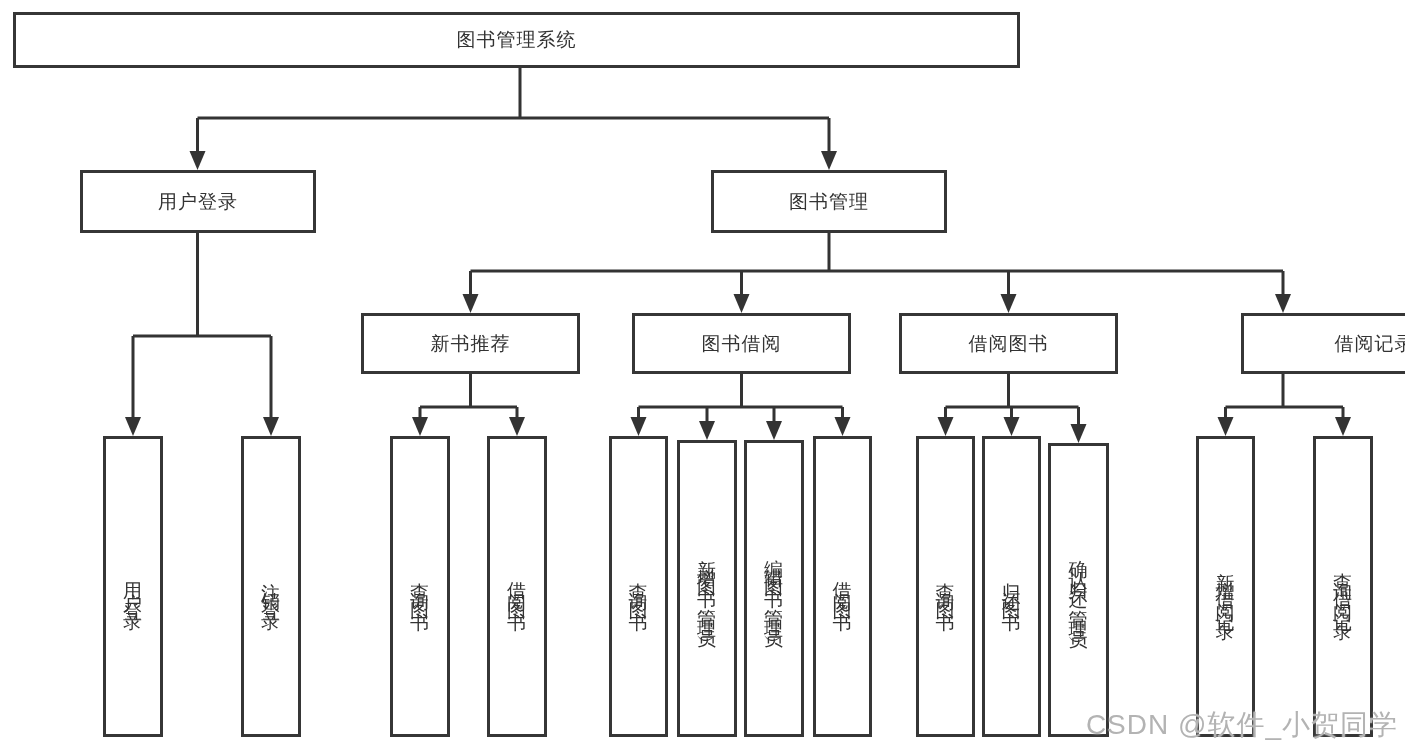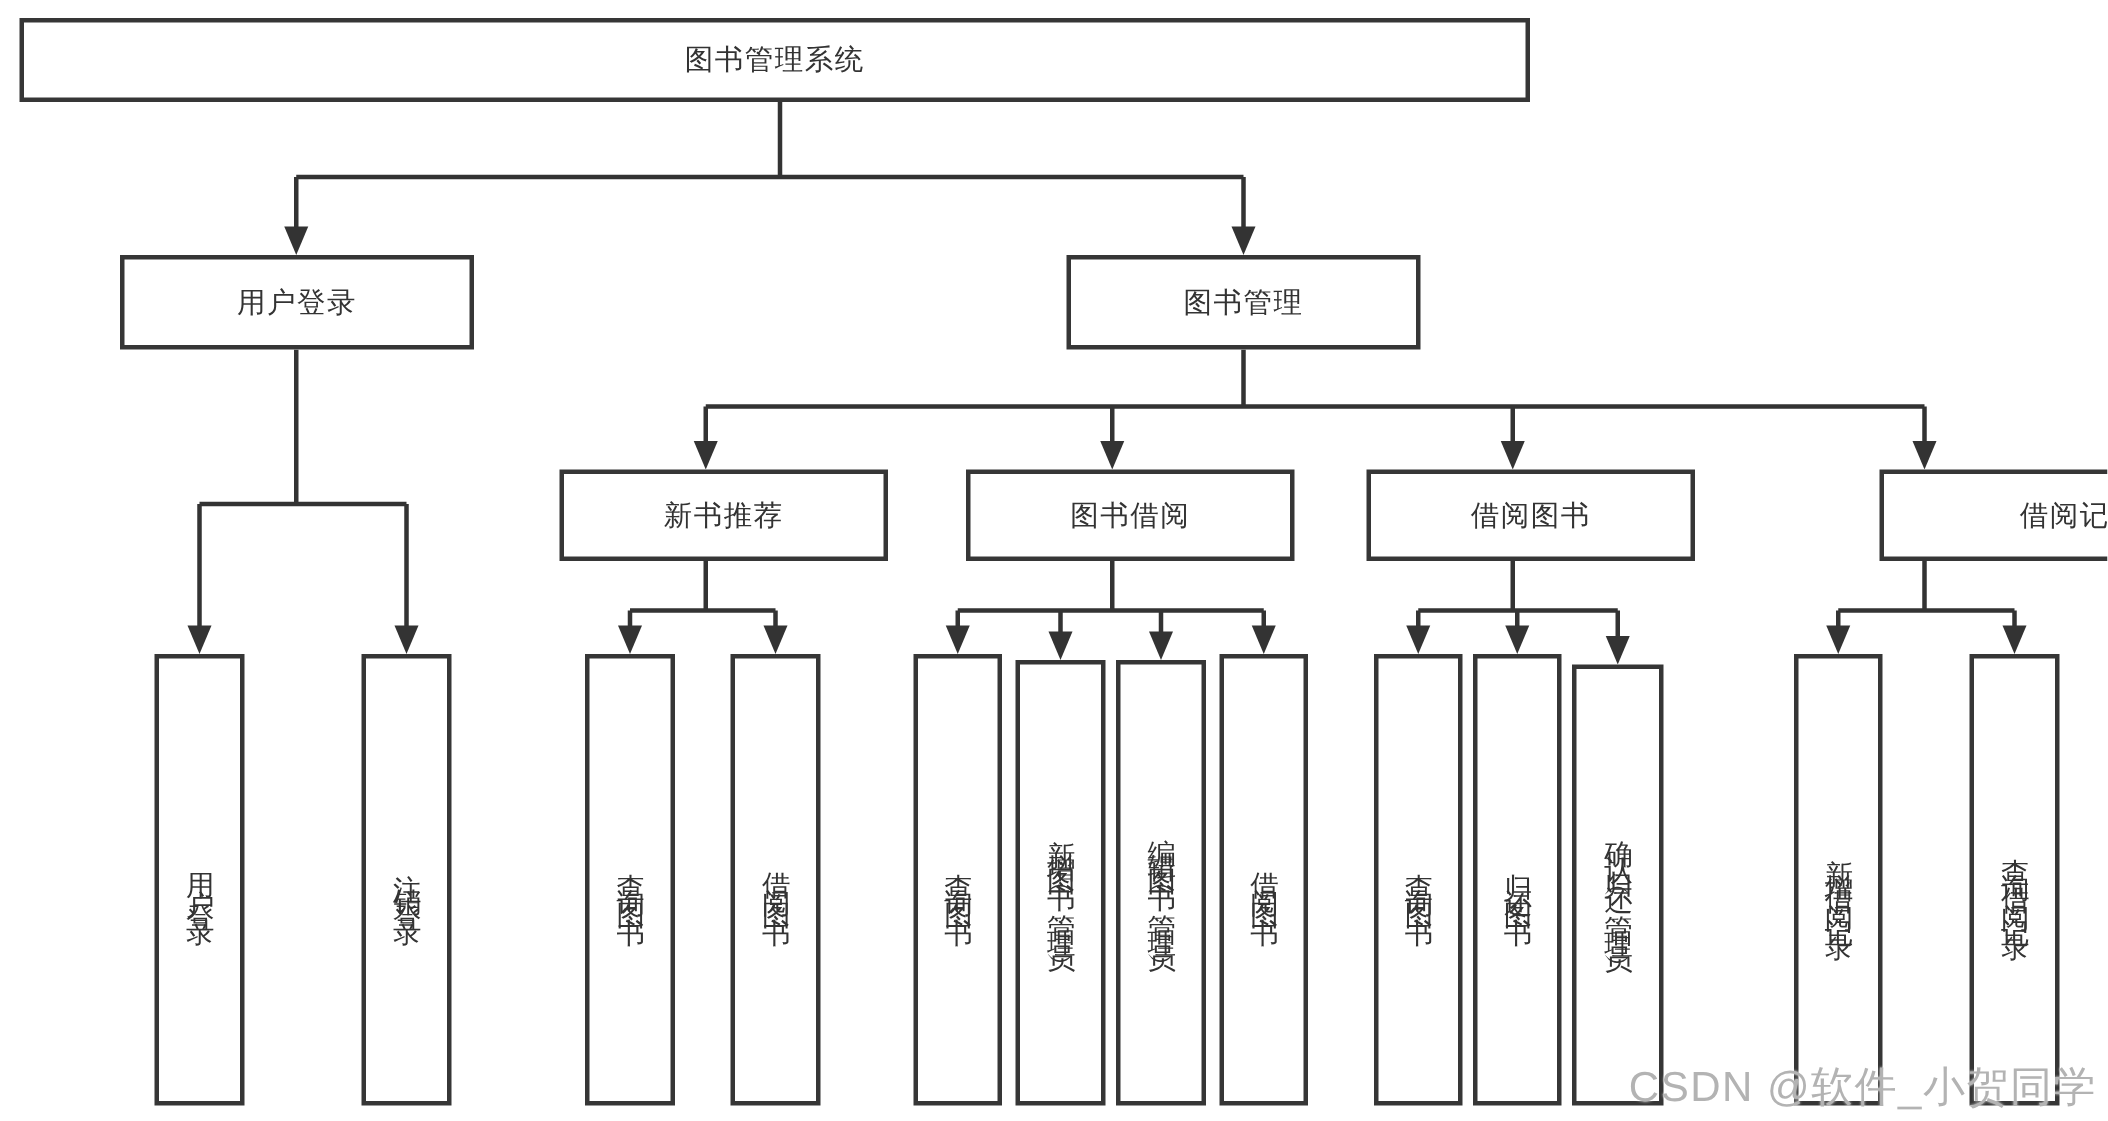--- a/index.html
+++ b/index.html
@@ -21,21 +21,21 @@
   .vbox .vlabel{
     writing-mode:vertical-rl;text-orientation:mixed;
     font-size:19px;letter-spacing:10px;line-height:1;
   }
   
   #box-root{left:13px;top:12px;width:1007px;height:56px;}
   
   #box-user-login{left:80px;top:170px;width:236px;height:63px;}
   #box-book-mgmt{left:711px;top:170px;width:236px;height:63px;}
   
-  .l3{top:313px;height:61px;width:219px;margin-left:12px;}
+  .l3{top:313px;height:61px;width:219px;}
   #box-new-book{left:361px;}
   #box-book-borrow{left:632px;}
   #box-current-borrow{left:899px;}
   #box-borrow-records{left:1241px;padding-left:48px;}
   
   .vbox{top:436px;height:301px;width:60px;}
   #leaf-a1{left:103px;}
   #leaf-a2{left:241px;}
   #leaf-b1{left:390px;}
   #leaf-b2{left:487px;}

